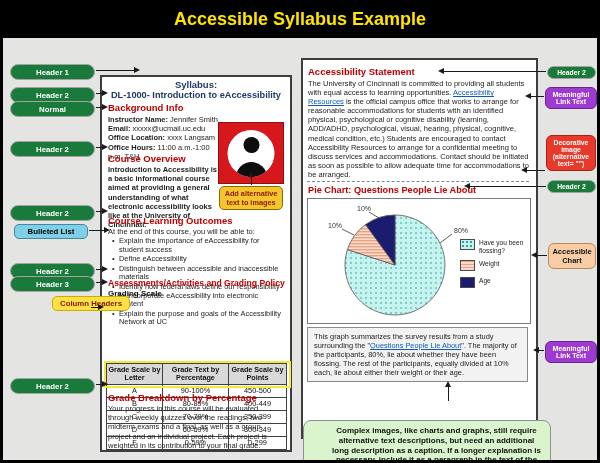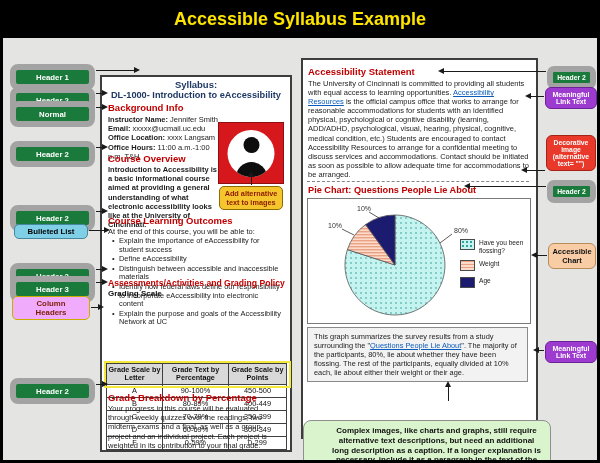--- a/index.html
+++ b/index.html
@@ -7,26 +7,26 @@
          font-family:"Liberation Sans",sans-serif;}
   .frame{position:absolute;inset:0;border:3px solid #000;z-index:30;pointer-events:none;}
   .titlebar{position:absolute;left:0;top:0;width:600px;height:38px;background:#000;z-index:2;}
   .titlebar span{display:block;text-align:center;line-height:38px;color:#ffe400;font-size:18px;font-weight:bold;}
 
   
   .panel{position:absolute;background:#fff;border:2px solid #3d3d3d;box-sizing:border-box;z-index:1;}
   .abs{position:absolute;}
 
   
-  .pill{position:absolute;z-index:8;background:#1a7a3c;border:6px solid #a3a3a3;border-radius:8px;
+  .pill{position:absolute;z-index:8;background:#1a7a3c;border:1px solid #a3a3a3;border-radius:8px;
         color:#fff;font-weight:bold;font-size:7.8px;text-align:center;padding:2.5px 0;width:85px;box-sizing:border-box;}
   .pill.sm{width:49px;font-size:6.8px;padding:2px 0;border-radius:7px;}
   .bx{position:absolute;z-index:8;border-radius:5px;font-weight:bold;text-align:center;box-sizing:border-box;}
   .bx.blue{background:#7fd0e6;border:1px solid #46889e;color:#000;font-size:7.8px;padding:2px 0;width:74px;}
-  .bx.yellow{background:#f0abfc;border:1px solid #c9ae00;color:#7b1d00;font-size:7.8px;padding:2px 8px;width:78px;}
+  .bx.yellow{background:#fde047;border:1px solid #c9ae00;color:#7b1d00;font-size:7.8px;padding:2px 0;width:78px;margin-left:40px;}
   .lab{position:absolute;z-index:8;text-align:center;box-sizing:border-box;font-weight:bold;}
   .lab.red{background:#e8392b;border:1px solid #a32317;color:#fff;font-size:6.8px;border-radius:6px;padding:3px 2px;width:50px;}
   .lab.purple{background:#9d3bd1;border:1px solid #6d2197;color:#fff;font-size:7px;border-radius:6px;padding:3px 2px;width:52px;}
   .lab.peach{background:#f8cda6;border:1px solid #b98b57;color:#111;font-size:7.5px;border-radius:6px;padding:3px 2px;width:48px;}
   .lab.gold{background:#f5c52e;border:1.5px solid #8d6b00;color:#8c1a00;font-size:7.3px;border-radius:5px;padding:2px 1px;font-weight:bold;}
 
   
   .ah{position:absolute;height:0;border-top:1.5px solid #1a1a1a;z-index:9;}
   .ah.tr::after{content:"";position:absolute;right:-6px;top:-4.3px;width:0;height:0;border-style:solid;
        border-width:3.5px 0 3.5px 6.5px;border-color:transparent transparent transparent #1a1a1a;}

